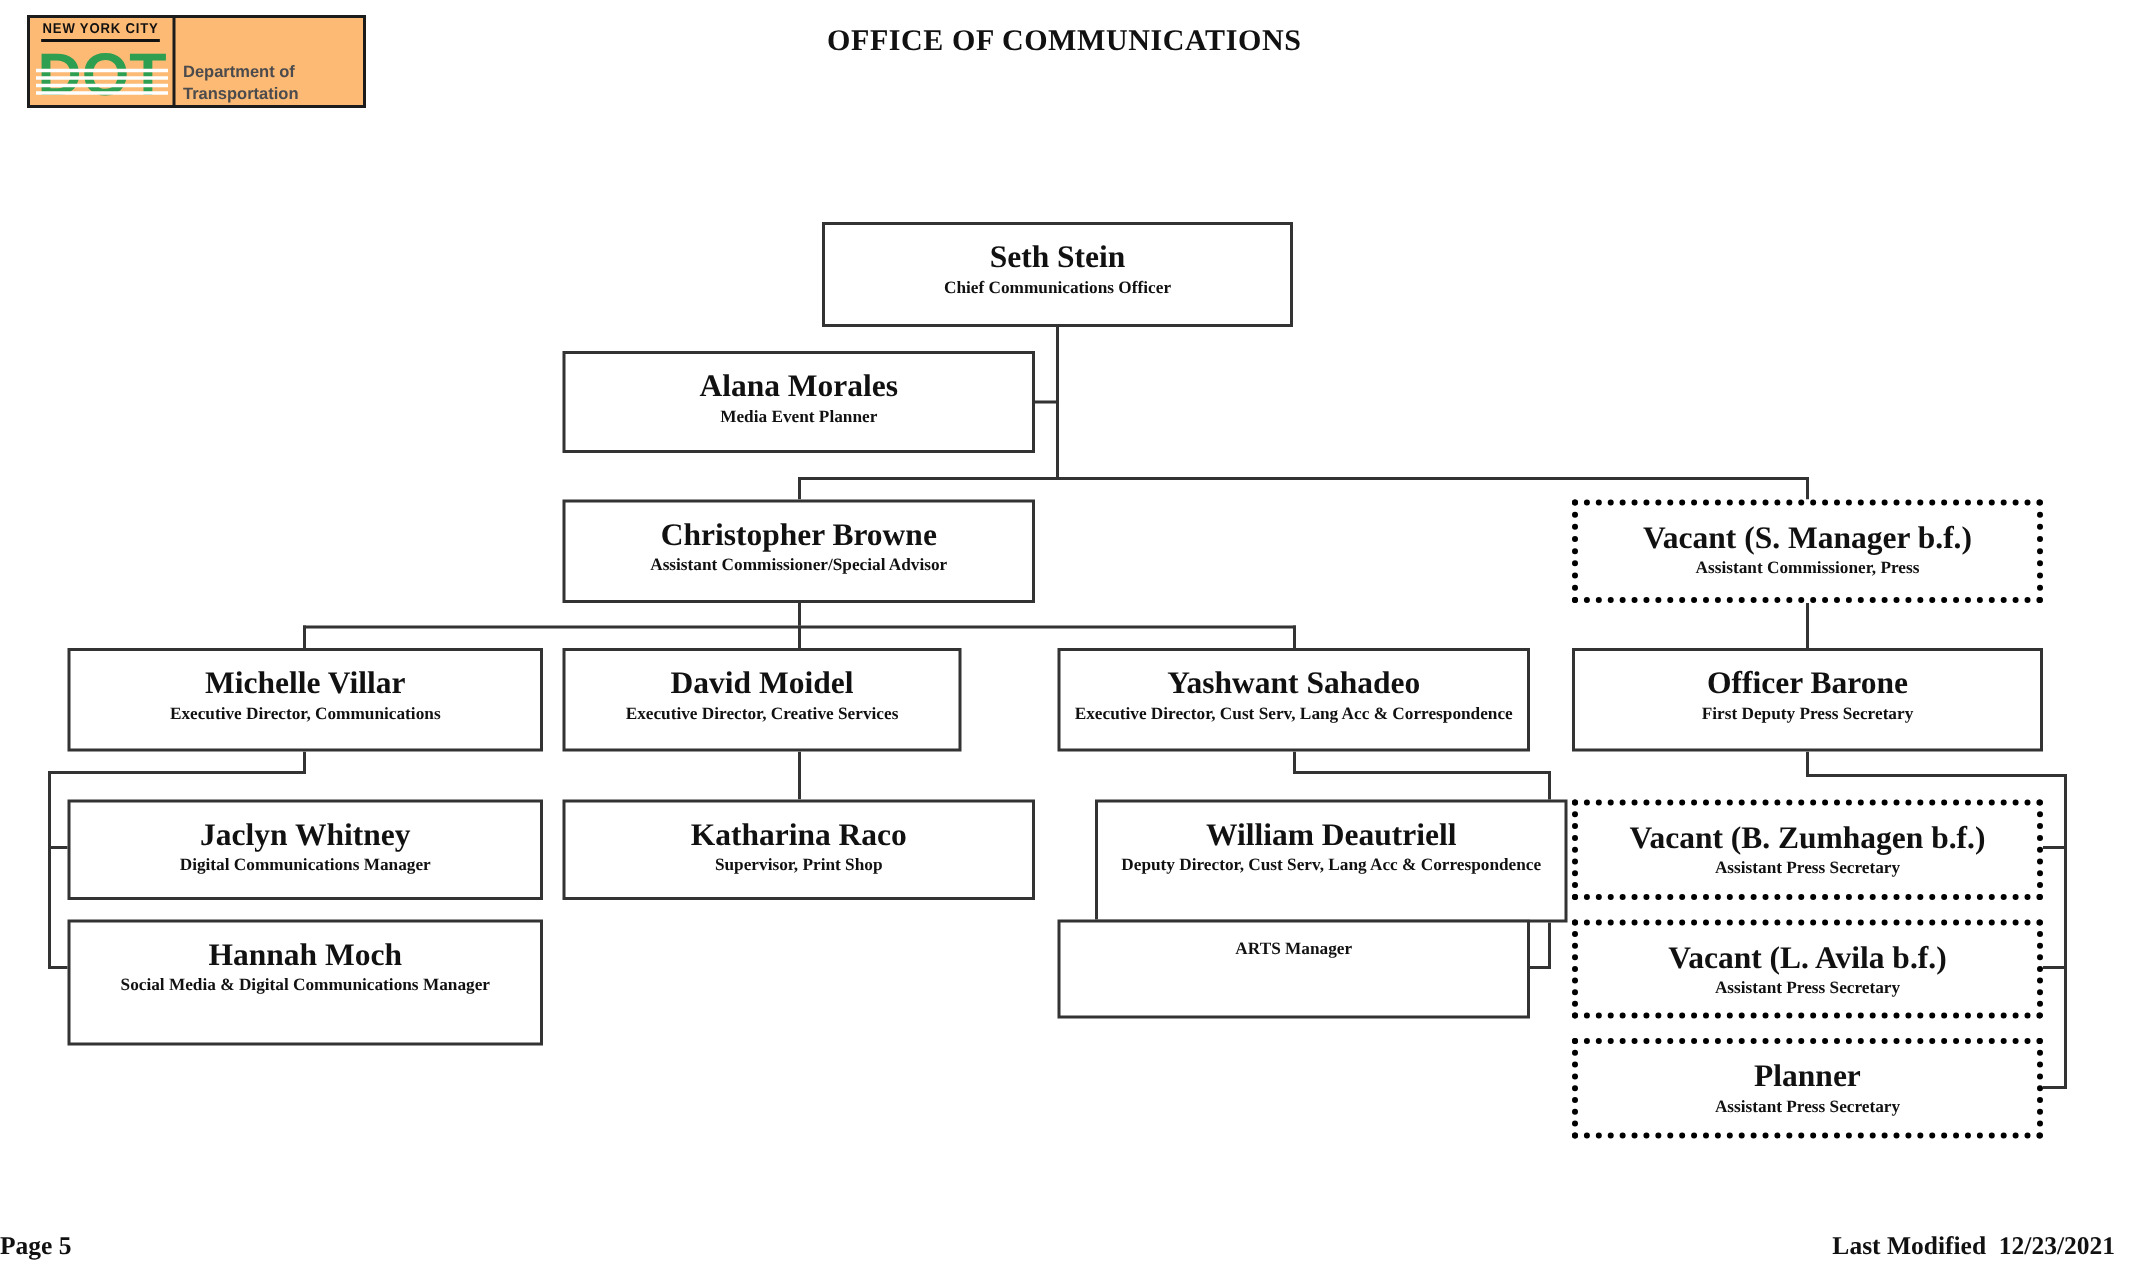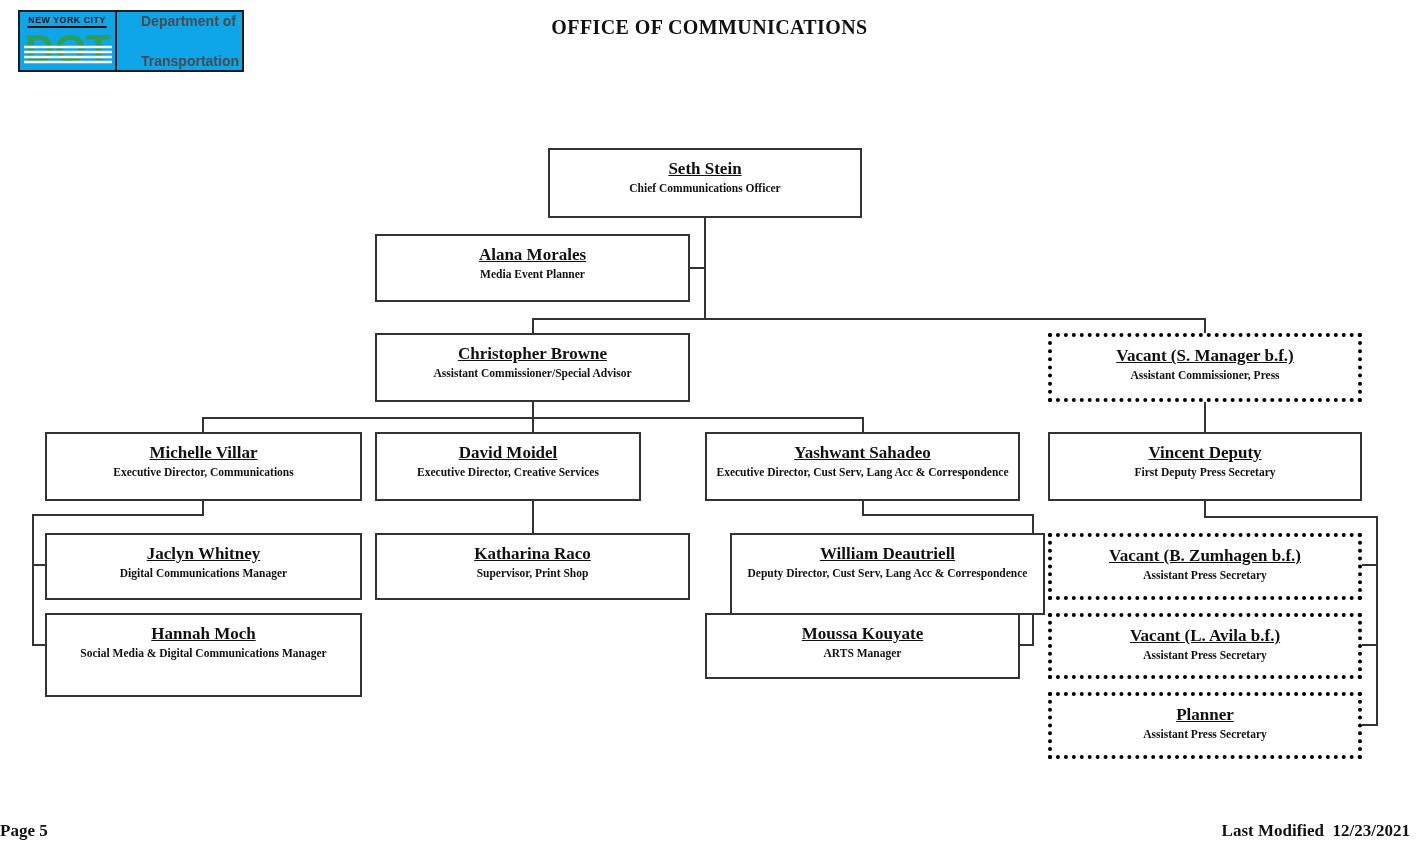--- a/index.html
+++ b/index.html
@@ -1,38 +1,38 @@
 <!DOCTYPE html>
 <html><head>
 <meta charset="utf-8">
 <style>
   html,body{margin:0;padding:0;background:#fff;}
   body{width:1419px;height:857px;position:relative;overflow:hidden;
        font-family:"Liberation Serif",serif;color:#111;}
 
   
   .logo{position:absolute;left:18px;top:10px;width:226px;height:62px;
-        border:2px solid #1c1c1c;display:flex;background:#0ea5e9;box-sizing:border-box;}
+        border:2px solid #1c1c1c;display:flex;background:#fdba74;box-sizing:border-box;}
   .logo-left{width:97px;border-right:2px solid #1c1c1c;display:flex;
              flex-direction:column;align-items:center;box-sizing:border-box;padding-top:3px;}
   .logo-nyc{font-family:"Liberation Sans",sans-serif;font-weight:700;font-size:9.5px;
             letter-spacing:.6px;transform:scaleX(.92);white-space:nowrap;
             border-bottom:2.5px solid #111;padding:0 1px 1px 1px;line-height:1.1;}
   .logo-dot{margin-top:2px;}
-  .logo-right{flex:1;display:flex;flex-direction:column;justify-content:space-between;
-              padding-left:24px;font-family:"Liberation Sans",sans-serif;font-weight:700;
-              font-size:14px;line-height:1.3;color:#4b4b4d;}
+  .logo-right{flex:1;display:flex;flex-direction:column;justify-content:flex-end;
+              padding-left:5px;font-family:"Liberation Sans",sans-serif;font-weight:700;
+              font-size:11px;line-height:1.3;color:#4b4b4d;}
   .page-title{position:absolute;left:0;top:16px;width:1419px;text-align:center;
               font-weight:700;font-size:20px;letter-spacing:.4px;}
 
   
   .node{position:absolute;background:#fff;border:2px solid #333;box-sizing:border-box;
         text-align:center;padding:9px 6px 0 6px;z-index:2;}
   .node.vacant{border:4px dotted #000;}
-  .node .name{font-weight:700;font-size:17px;line-height:1.15;text-decoration:underline;}
+  .node .name{font-weight:700;font-size:21px;line-height:1.15;}
   .node .title{font-weight:700;font-size:11.5px;line-height:1.2;margin-top:3px;}
 
   
   .h-line,.v-line{position:absolute;background:#333;z-index:1;}
   .h-line{height:2px;}
   .v-line{width:2px;}
 
   
   .footer-page{position:absolute;left:0;top:821px;width:1419px;text-align:left;
                font-weight:700;font-size:17px;}
@@ -121,21 +121,21 @@
   <div class="name">David Moidel</div>
   <div class="title">Executive Director, Creative Services</div>
 </div>
 
 <div class="node" style="left:705px;top:432px;width:315px;height:69px">
   <div class="name">Yashwant Sahadeo</div>
   <div class="title">Executive Director, Cust Serv, Lang Acc &amp; Correspondence</div>
 </div>
 
 <div class="node" style="left:1048px;top:432px;width:314px;height:69px">
-  <div class="name">Vincent Deputy</div>
+  <div class="name">Officer Barone</div>
   <div class="title">First Deputy Press Secretary</div>
 </div>
 
 <div class="node" style="left:45px;top:533px;width:317px;height:67px">
   <div class="name">Jaclyn Whitney</div>
   <div class="title">Digital Communications Manager</div>
 </div>
 
 <div class="node" style="left:375px;top:533px;width:315px;height:67px">
   <div class="name">Katharina Raco</div>
@@ -151,21 +151,20 @@
   <div class="name">Vacant (B. Zumhagen b.f.)</div>
   <div class="title">Assistant Press Secretary</div>
 </div>
 
 <div class="node" style="left:45px;top:613px;width:317px;height:84px">
   <div class="name">Hannah Moch</div>
   <div class="title">Social Media &amp; Digital Communications Manager</div>
 </div>
 
 <div class="node" style="left:705px;top:613px;width:315px;height:66px">
-  <div class="name">Moussa Kouyate</div>
   <div class="title">ARTS Manager</div>
 </div>
 
 <div class="node vacant" style="left:1048px;top:613px;width:314px;height:66px">
   <div class="name">Vacant (L. Avila b.f.)</div>
   <div class="title">Assistant Press Secretary</div>
 </div>
 
 <div class="node vacant" style="left:1048px;top:692px;width:314px;height:67px">
   <div class="name">Planner</div>

